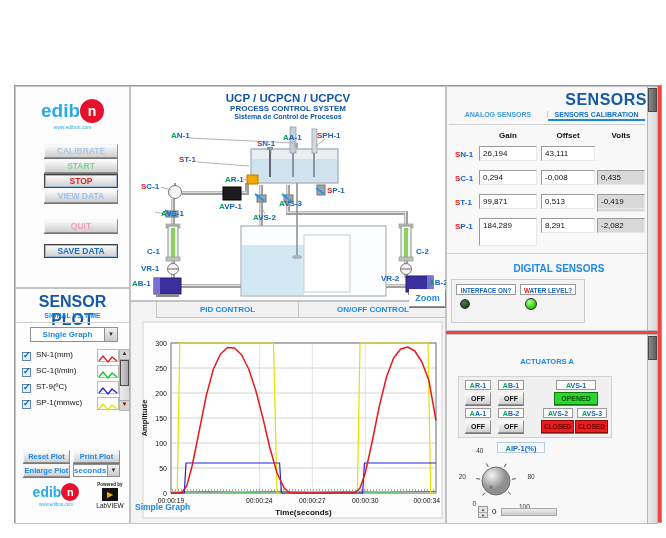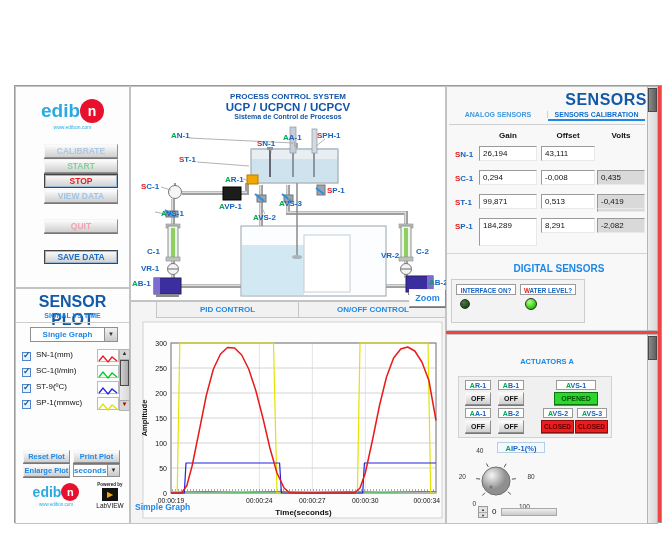--- a/index.html
+++ b/index.html
@@ -50,21 +50,21 @@
 
   <div class="panel" style="left:0;top:0;width:115px;height:202px;background:#fdfdfd;">
     <div class="abs" style="left:0;top:12px;width:113px;text-align:center;">
       <span style="color:#29abe2;font-weight:bold;font-size:19px;vertical-align:middle;">edib</span><span class="logo-disc" style="width:24px;height:24px;font-size:14px;line-height:24px;vertical-align:middle;">n</span>
       <div style="color:#29abe2;font-size:5px;margin-top:1px;">www.edibon.com</div>
     </div>
     <div class="btn3d ctlbtn" style="top: 57px; color: rgb(170, 199, 228);">CALIBRATE</div>
     <div class="btn3d ctlbtn" style="top: 72px; color: rgb(134, 207, 150);">START</div>
     <div class="btn3d ctlbtn emph" style="top: 87px; color: rgb(224, 31, 31);">STOP</div>
     <div class="btn3d ctlbtn" style="top: 102px; color: rgb(159, 196, 230);">VIEW DATA</div>
-    <div class="btn3d ctlbtn emph" style="top: 133px; color: rgb(26, 112, 200); margin-top: 30px;">SAVE DATA</div>
+    <div class="btn3d ctlbtn emph" style="top: 127px; color: rgb(26, 112, 200); margin-top: 30px;">SAVE DATA</div>
     <div class="btn3d ctlbtn" style="top: 132px; color: rgb(239, 163, 180);">QUIT</div>
   </div>
 
   <div class="panel" style="left:0;top:202px;width:115px;height:236px;background:#fdfdfd;">
     <div class="abs bluetitle" style="left:0;top:4px;width:113px;text-align:center;font-size:16px;">SENSOR PLOT</div>
     <div class="abs tabtxt" style="left:0;top:23px;width:113px;text-align:center;font-size:7px;border-bottom:1px solid #cfcfcf;padding-bottom:3px;">SIGNAL VS TIME</div>
     <div class="ddl" style="left:14px;top:38px;width:88px;height:15px;">
       <div class="val">Single Graph</div>
       <div class="arr">▼</div>
     </div>
@@ -110,22 +110,22 @@
     </div>
     <div class="abs" style="left:78px;top:193px;width:32px;text-align:center;">
       <div style="font-size:4.5px;font-weight:bold;color:#222;">Powered by</div>
       <div style="width:16px;height:13px;background:#111;margin:1px auto;color:#f5a800;font-size:8px;line-height:13px;">▶</div>
       <div style="font-size:6.5px;color:#111;">LabVIEW</div>
     </div>
   </div>
 
   <div class="panel" style="left:115px;top:0;width:316px;height:215px;background:#fff;">
     <div class="abs" style="left:0;top:5px;width:314px;text-align:center;">
+      <div class="bluetitle" style="font-size:11.5px;color:#1355a8;">UCP / UCPCN / UCPCV</div>
       <div class="bluetitle" style="font-size:8px;color:#1355a8;">PROCESS CONTROL SYSTEM</div>
-      <div class="bluetitle" style="font-size:11.5px;color:#1355a8;">UCP / UCPCN / UCPCV</div>
       <div class="bluetitle" style="font-size:7px;color:#1355a8;">Sistema de Control de Procesos</div>
     </div>
     <svg id="mimic-svg" class="abs" style="left:0;top:0;" width="314" height="213" viewBox="0 0 314 213">
 
       <g stroke="#9f9f9f" stroke-width="4" fill="none">
         <path d="M50,199 H112"></path>
             <path d="M42,112 V193"></path>
         <path d="M51,106 H92"></path>
             <path d="M110,106 H116 V96"></path>
         <path d="M130,98 V139"></path>
@@ -228,21 +228,21 @@
           <div style="position: absolute; left: 10px; top: 95px; font-weight: bold; white-space: nowrap;"><span style="color:#e02020">S</span><span style="color:#1463c0">C-1</span></div>
           <div style="position: absolute; left: 88px; top: 115px; font-weight: bold; white-space: nowrap;"><span style="color:#00a651">A</span><span style="color:#1463c0">VP-1</span></div>
           <div style="position: absolute; left: 3px; top: 122px; font-weight: bold; white-space: nowrap; margin-left: 27px;"><span style="color:#00a651">A</span><span style="color:#1463c0">VS-1</span></div>
           <div style="position: absolute; left: 122px; top: 126px; font-weight: bold; white-space: nowrap;"><span style="color:#00a651">A</span><span style="color:#1463c0">VS-2</span></div>
           <div style="position: absolute; left: 148px; top: 112px; font-weight: bold; white-space: nowrap;"><span style="color:#00a651">A</span><span style="color:#1463c0">VS-3</span></div>
           <div style="position: absolute; left: 196px; top: 99px; font-weight: bold; white-space: nowrap;"><span style="color:#e02020">S</span><span style="color:#1463c0">P-1</span></div>
           <div style="position: absolute; left: 16px; top: 160px; font-weight: bold; white-space: nowrap;"><span style="color:#1463c0">C</span><span style="color:#1463c0">-1</span></div>
           <div style="position: absolute; left: 10px; top: 177px; font-weight: bold; white-space: nowrap;"><span style="color:#1463c0">V</span><span style="color:#1463c0">R-1</span></div>
           <div style="position: absolute; left: 1px; top: 192px; font-weight: bold; white-space: nowrap;"><span style="color:#00a651">A</span><span style="color:#1463c0">B-1</span></div>
           <div style="position: absolute; left: 285px; top: 160px; font-weight: bold; white-space: nowrap;"><span style="color:#1463c0">C</span><span style="color:#1463c0">-2</span></div>
-          <div style="position: absolute; left: 250px; top: 164px; font-weight: bold; white-space: nowrap;"><span style="color:#1463c0">V</span><span style="color:#1463c0">R-2</span></div>
+          <div style="position: absolute; left: 250px; top: 187px; font-weight: bold; white-space: nowrap;"><span style="color:#1463c0">V</span><span style="color:#1463c0">R-2</span></div>
           <div style="position: absolute; left: 298px; top: 191px; font-weight: bold; white-space: nowrap;"><span style="color:#00a651">A</span><span style="color:#1463c0">B-2</span></div>
         </div>
   </div>
 
   <div class="btn3d" style="left:394px;top:203px;width:37px;height:18px;font-size:9px;font-weight:bold;color:#1e88e5;line-height:17px;background:#fff;z-index:40;">Zoom</div>
 
   <div class="panel" style="left:115px;top:215px;width:316px;height:223px;background:#f4f4f4;">
     <div class="abs" style="left:25px;top:0;width:290px;height:16px;background:#f1f1f1;border:1px solid #c6c6c6;border-top:none;box-sizing:border-box;">
       <div class="abs tabtxt" style="left:0;top:0;width:49%;height:15px;text-align:center;font-size:8px;line-height:15px;border-right:1px solid #c6c6c6;">PID CONTROL</div>
       <div class="abs tabtxt" style="right:0;top:0;width:50%;height:15px;text-align:center;font-size:8px;line-height:15px;">ON/OFF CONTROL</div>

